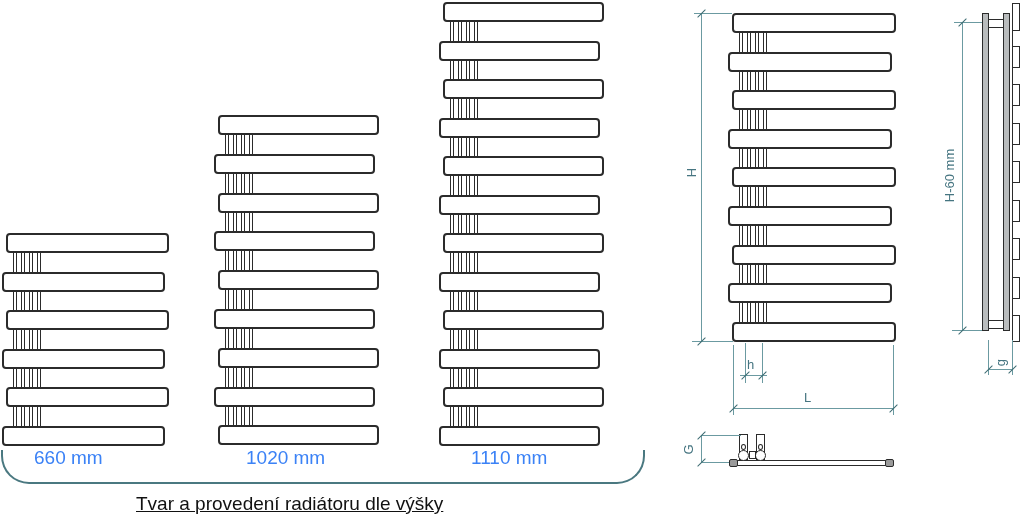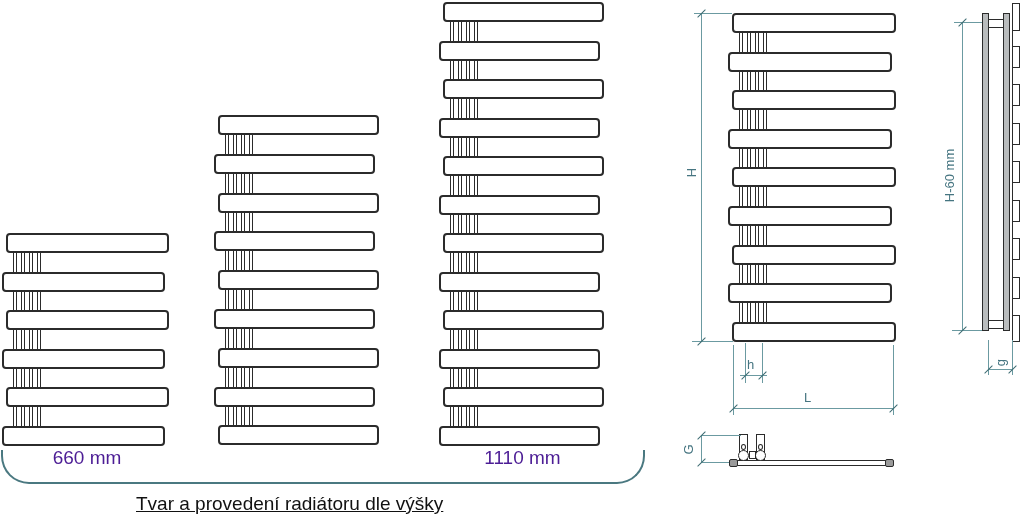--- a/index.html
+++ b/index.html
@@ -14,21 +14,21 @@
   .bar{
     position:absolute; background:#ffffff; border:2px solid var(--line);
     border-radius:4px; box-sizing:border-box; z-index:3;
   }
   .tube{
     position:absolute; width:4px; box-sizing:border-box;
     border-left:1.4px solid var(--line); border-right:1.4px solid var(--line);
     background:#ffffff; z-index:1;
   }
   .rad-label{
-    position:absolute; font-size:19px; color:#4c1d95; text-align:center; z-index:4;
+    position:absolute; font-size:19px; color:#3b82f6; z-index:4;padding-left:32px;
   }
   .bracket{
     position:absolute; left:1px; top:450px; width:644px; height:34px;
     border-left:2px solid var(--bracket); border-right:2px solid var(--bracket);
     border-bottom:2px solid var(--bracket); border-radius:0 0 28px 28px;
     box-sizing:border-box;
   }
   .caption{
     position:absolute; left:136px; top:493px; width:400px; text-align:left;
     font-size:19px; font-weight:normal; text-decoration:underline; color:#111;
@@ -221,20 +221,21 @@
         <div class="tube" style="left: 739px; top: 301.2px; height: 22.6px;"></div>
         <div class="tube" style="left: 747px; top: 301.2px; height: 22.6px;"></div>
         <div class="tube" style="left: 755px; top: 301.2px; height: 22.6px;"></div>
         <div class="tube" style="left: 763px; top: 301.2px; height: 22.6px;"></div>
         <div class="bar" style="left: 728px; top: 283.2px; width: 164px; height: 20px;"></div>
         <div class="bar" style="left: 732px; top: 321.8px; width: 164px; height: 20px;"></div>
       </div>
     </div>
 
   <div class="rad-label" style="left:2px;  width:170px; top:447px;">660 mm</div>
+  <div class="rad-label" style="left:214px; width:165px; top:447px;">1020 mm</div>
   <div class="rad-label" style="left:439px; width:167px; top:447px;">1110 mm</div>
 
   <div class="bracket"></div>
   <div class="caption">Tvar a provedení radiátoru dle výšky</div>
 
   <div class="dim-h" style="left:694px; top:13px;  width:38px;"></div>
   <div class="dim-v" style="left:701px; top:13px;  height:329px;"></div>
   <div class="dim-h" style="left:692px; top:341px; width:41px;"></div>
   <div class="tick" style="left:696px; top:13px;"></div>
   <div class="tick" style="left:696px; top:341px;"></div>

